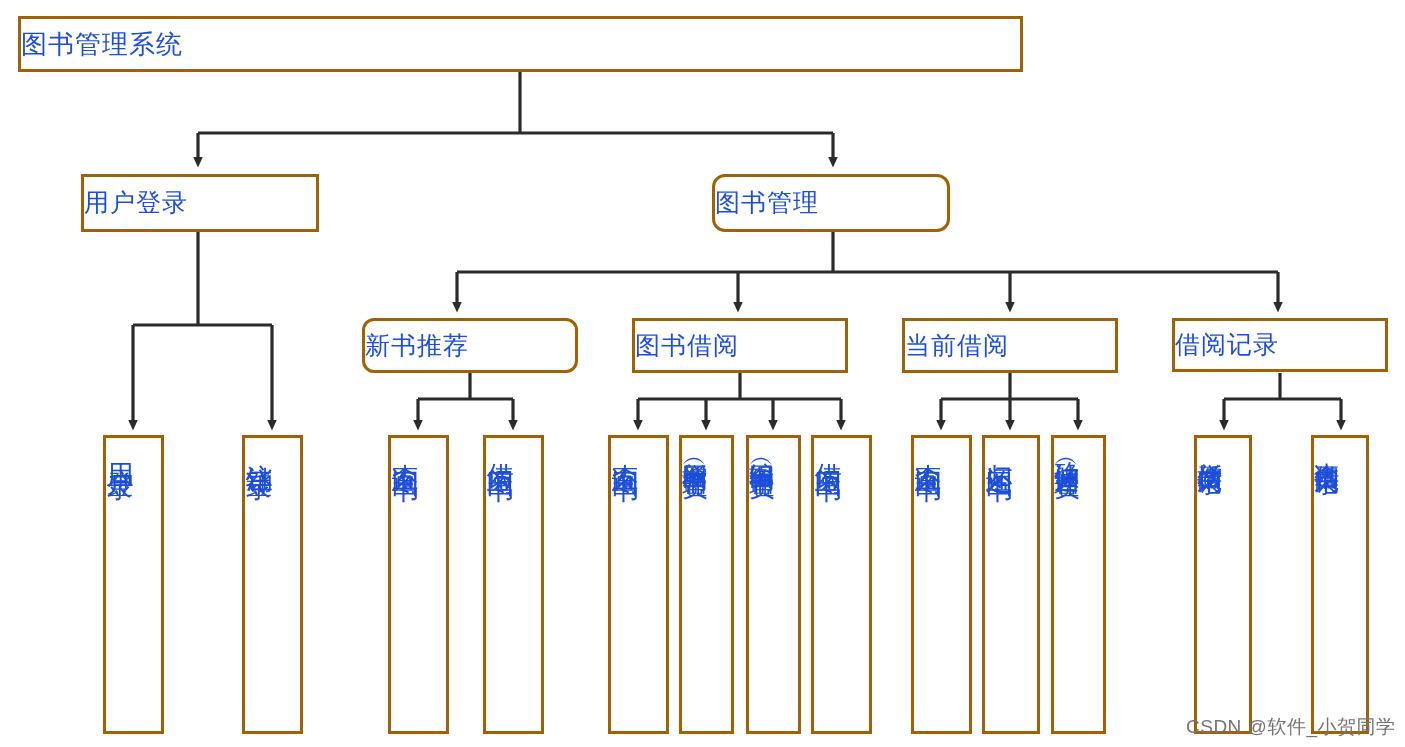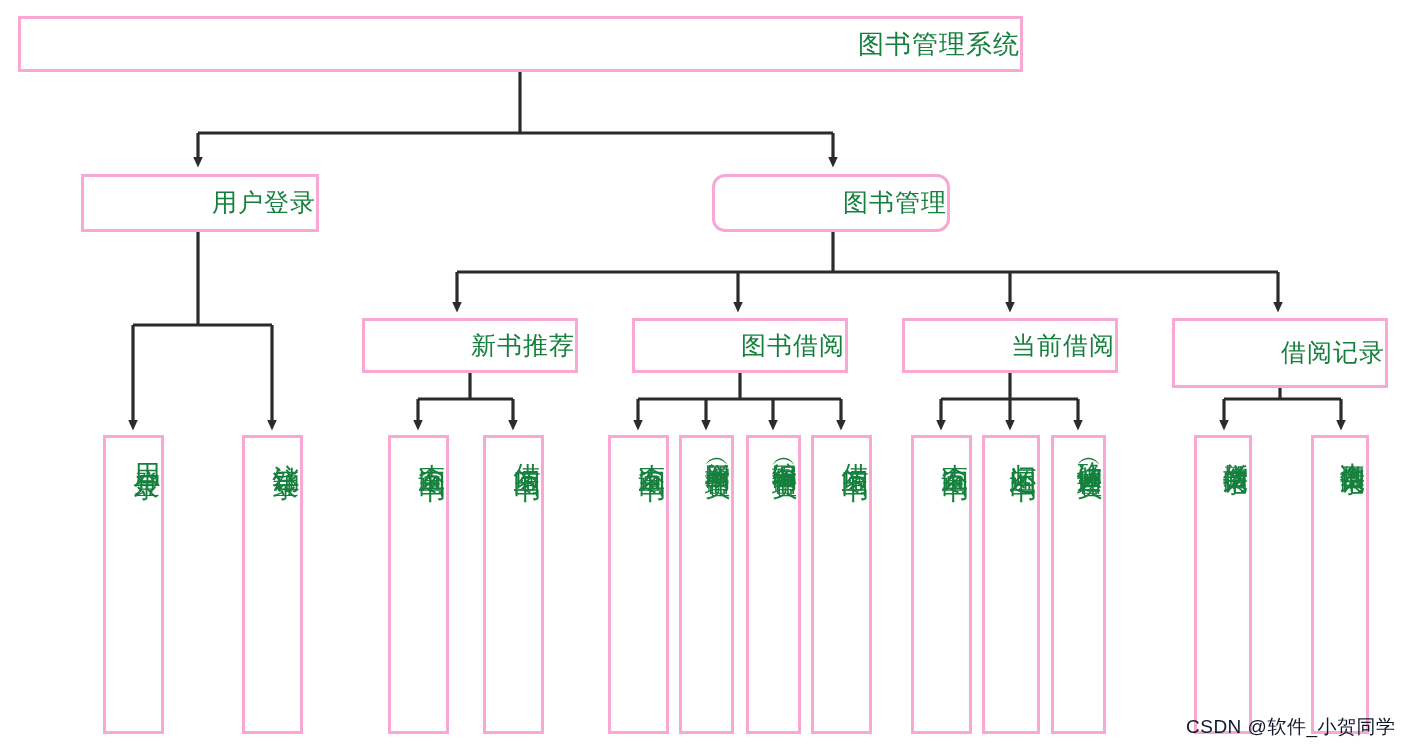--- a/index.html
+++ b/index.html
@@ -18,25 +18,25 @@
   #edges{
     position:absolute;
     left:0;top:0;
     width:1405px;height:747px;
     pointer-events:none;
   }
   .node{
     position:absolute;
     box-sizing:border-box;
     background:#ffffff;
-    border:3px solid #f9a8d4;
+    border:3px solid #a16207;
     display:flex;
     align-items:center;
-    justify-content:flex-end;
-    color:#15803d;
+    justify-content:flex-start;
+    color:#1d4ed8;
     z-index:2;
   }
   .node .label{
     display:block;
     text-align:center;
     line-height:1.18;
     letter-spacing:1px;
     white-space:nowrap;
   }
   
@@ -61,21 +61,21 @@
   }
   .node.v.narrow .label{
     font-size:25px;
     letter-spacing:2px;
   }
   #watermark{
     position:absolute;
     left:1186px;
     top:714px;
     font-size:19px;
-    color:#0f172a;
+    color:#737373;
     letter-spacing:.5px;
     z-index:5;
     white-space:nowrap;
     font-family:"Liberation Sans","DejaVu Sans",sans-serif;
   }
 </style>
 </head>
 <body>
 
 <div id="canvas">
@@ -134,30 +134,30 @@
     <span class="label">图书管理系统</span>
   </div>
 
   <div class="node h" style="left:81px;top:174px;width:238px;height:58px;">
     <span class="label">用户登录</span>
   </div>
   <div class="node h" style="left:712px;top:174px;width:238px;height:58px;border-radius:13px;">
     <span class="label">图书管理</span>
   </div>
 
-  <div class="node h" style="left:362px;top:318px;width:216px;height:55px;">
+  <div class="node h" style="left:362px;top:318px;width:216px;height:55px;border-radius:12px;">
     <span class="label">新书推荐</span>
   </div>
   <div class="node h" style="left:902px;top:318px;width:216px;height:55px;">
     <span class="label">当前借阅</span>
   </div>
   <div class="node h" style="left:632px;top:318px;width:216px;height:55px;">
     <span class="label">图书借阅</span>
   </div>
-  <div class="node h" style="left:1172px;top:318px;width:216px;height:70px;">
+  <div class="node h" style="left:1172px;top:318px;width:216px;height:54px;">
     <span class="label">借阅记录</span>
   </div>
 
   <div class="node v" style="left:103px;top:435px;width:61px;height:299px;">
     <span class="label">用户登录</span>
   </div>
   <div class="node v" style="left:242px;top:435px;width:61px;height:299px;">
     <span class="label">注销登录</span>
   </div>
 

